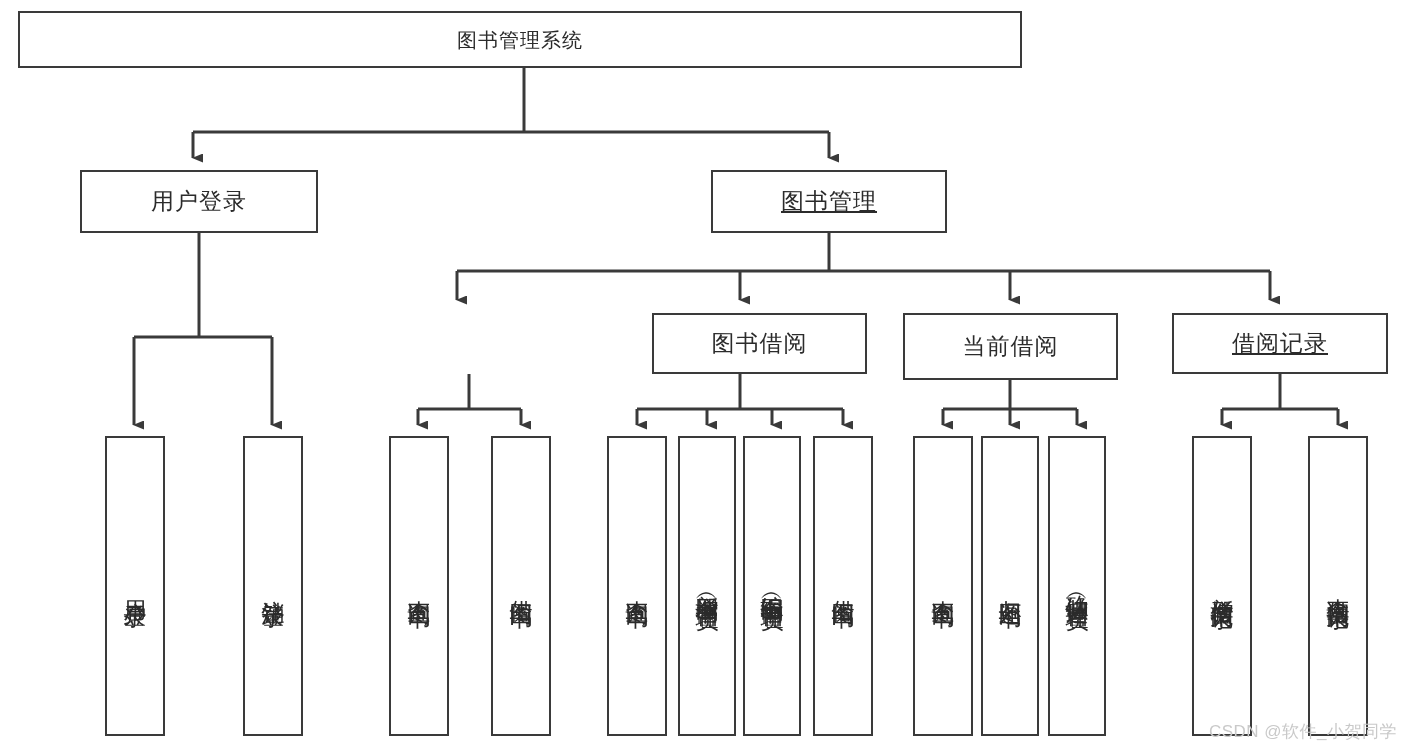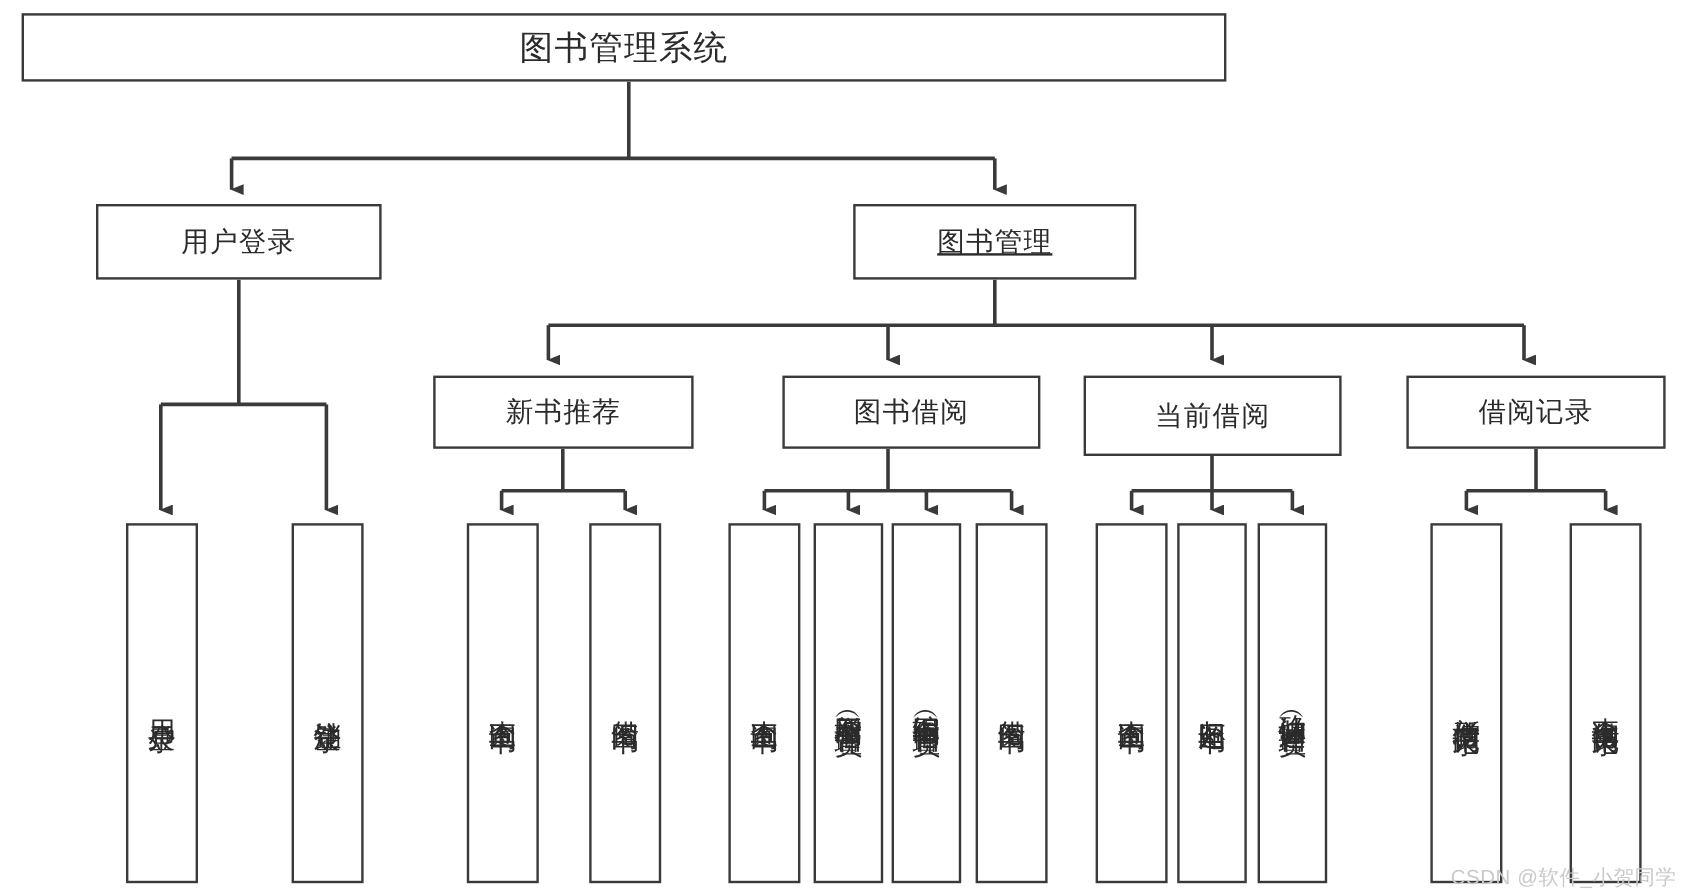--- a/index.html
+++ b/index.html
@@ -34,21 +34,21 @@
     align-items: center;
     justify-content: center;
     color: #2b2b2b;
   }
   .node.horiz {
     font-size: 23px;
     line-height: 1.2;
     letter-spacing: 1px;
   }
   .node.root {
-    font-size: 28px;
+    font-size: 20px;
   }
   .node.vert {
     writing-mode: vertical-rl;
     text-orientation: upright;
     font-size: 23px;
     line-height: 1.25;
     letter-spacing: 2px;
     padding: 6px 0;
     text-align: center;
   }
@@ -127,30 +127,27 @@
     <span>图书管理系统</span>
   </div>
 
   <div class="node horiz" style="left:80px; top:170px; width:238px; height:63px;">
     <span>用户登录</span>
   </div>
   <div class="node horiz" style="left:711px; top:170px; width:236px; height:63px;text-decoration:underline;">
     <span>图书管理</span>
   </div>
 
-  <div class="node horiz" style="left:361px; top:313px; width:217px; height:61px;">
-    <span>新书推荐</span>
-  </div>
   <div class="node horiz" style="left:652px; top:313px; width:215px; height:61px;justify-content:center;">
     <span>图书借阅</span>
   </div>
   <div class="node horiz" style="left:903px; top:313px; width:215px; height:67px;">
     <span>当前借阅</span>
   </div>
-  <div class="node horiz" style="left:1172px; top:313px; width:216px; height:61px;">
+  <div class="node horiz" style="left:1172px; top:313px; width:216px; height:61px;text-decoration:underline;">
     <span>借阅记录</span>
   </div>
 
   <div class="node vert" style="left:105px; top:436px; width:60px; height:300px;">
     <span class="vtext">用户登录</span>
   </div>
   <div class="node vert" style="left:243px; top:436px; width:60px; height:300px;">
     <span class="vtext">注销登录</span>
   </div>
 

